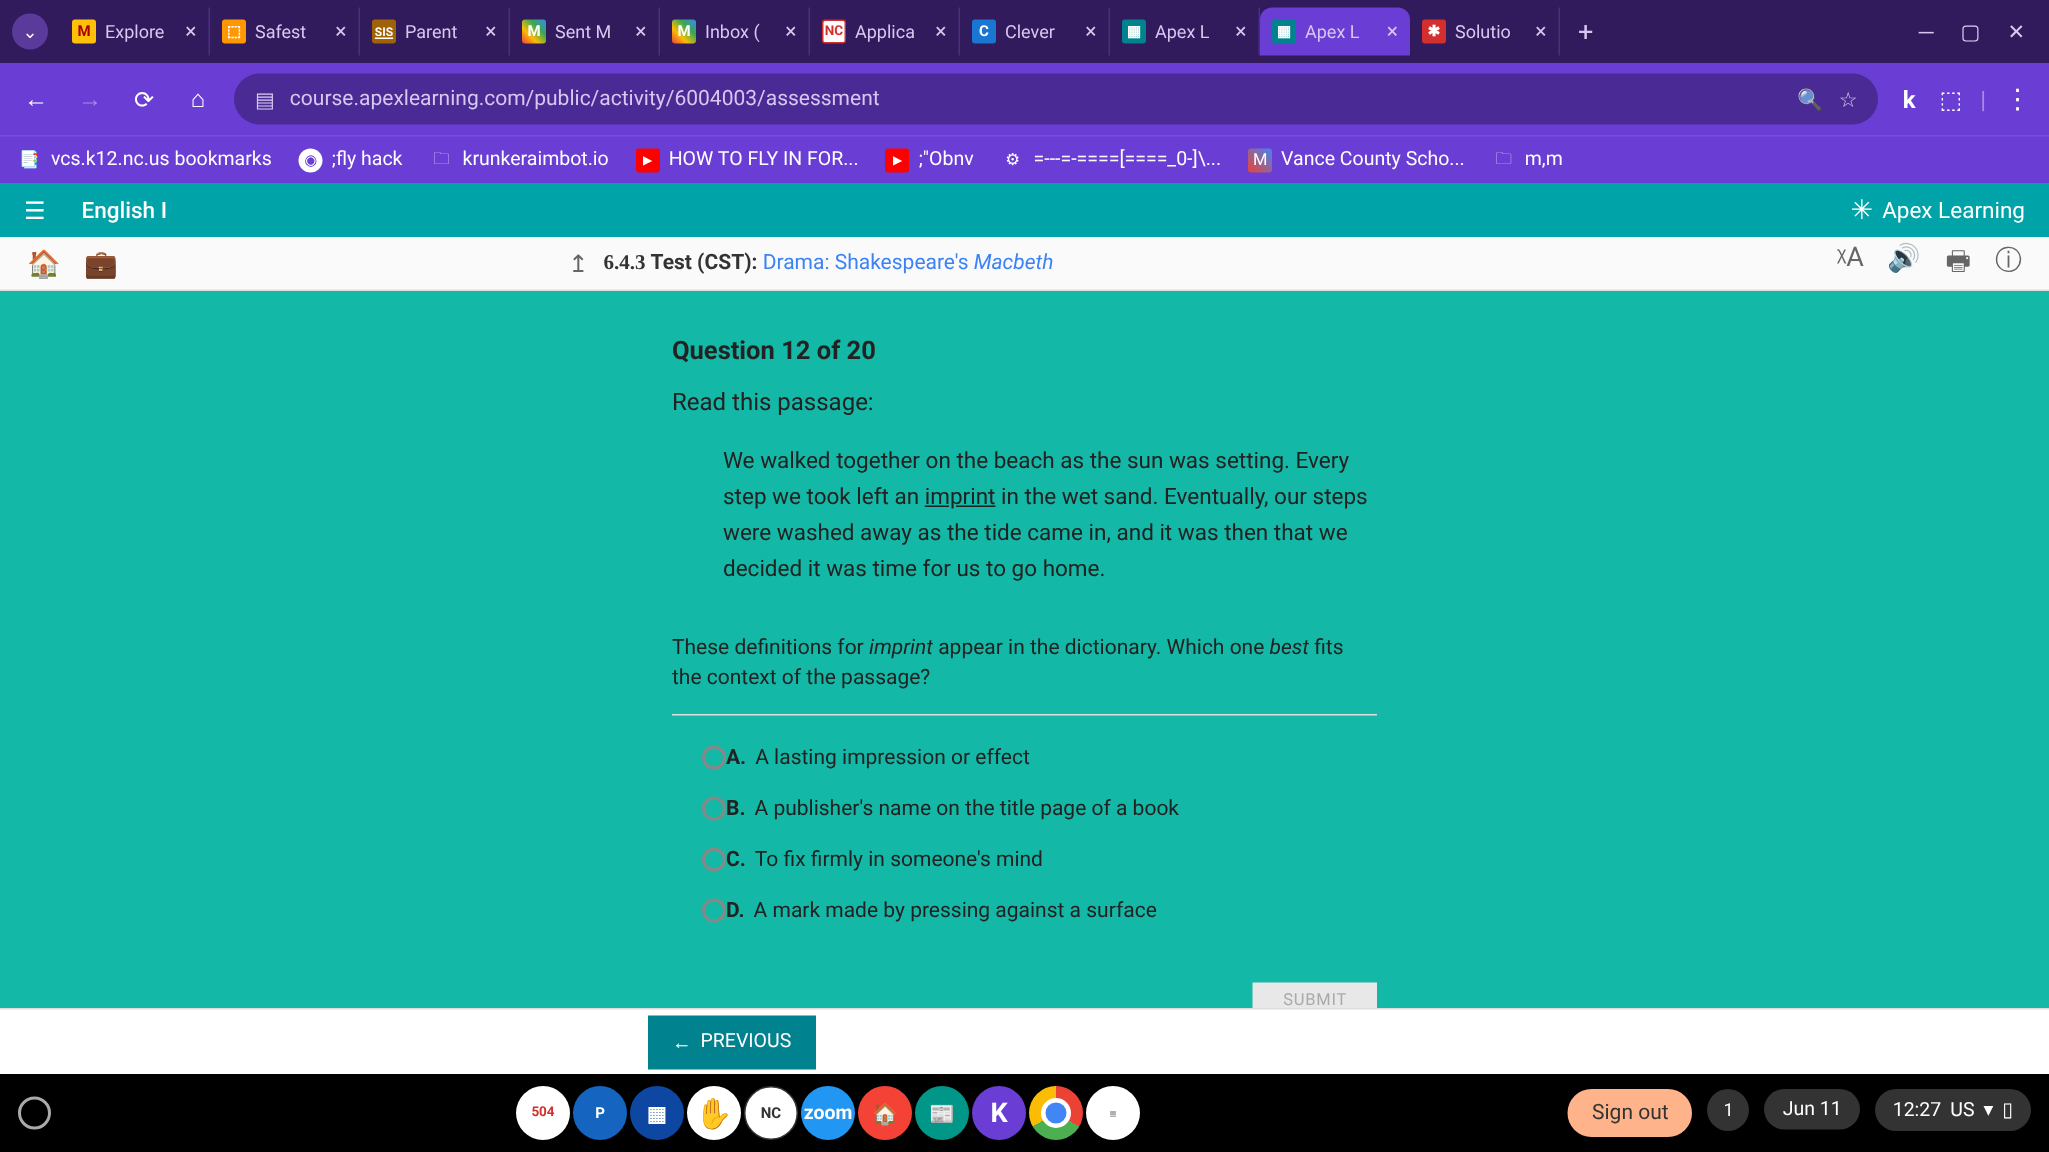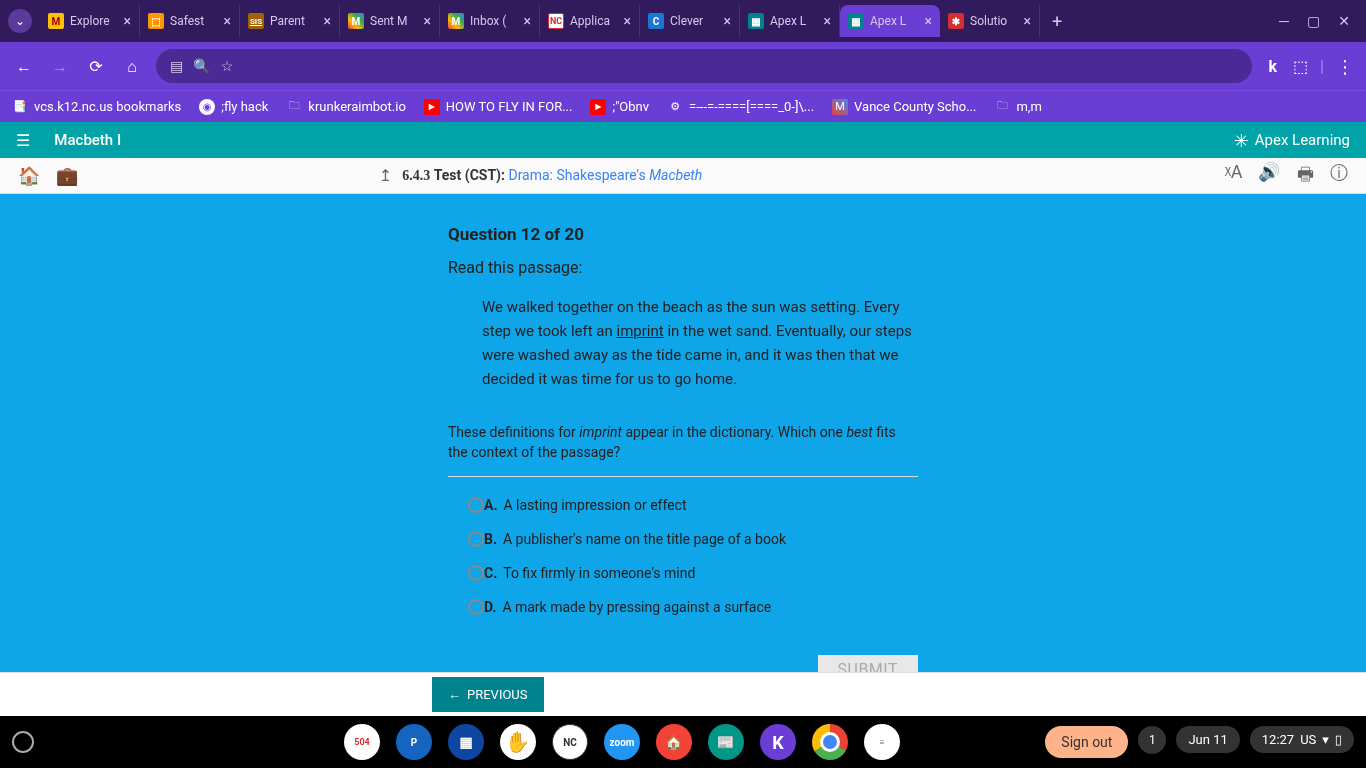--- a/index.html
+++ b/index.html
@@ -59,58 +59,58 @@
 .sub-left { display: flex; gap: 16px; font-size: 18px; }
 .sub-icon { cursor: pointer; color: #666; }
 .sub-center { margin-left: 300px; display: flex; align-items: center; gap: 10px; font-size: 14px; color: #333; }
 .up-arrow { color: #666; cursor: pointer; font-size: 16px; }
 .lesson-code { font-weight: bold; font-family: Liberation Serif, serif; }
 .lesson-type { font-weight: bold; }
 .lesson-desc { color: #3b82f6; }
 .sub-right { margin-left: auto; display: flex; gap: 16px; font-size: 18px; color: #666; }
 
 
-.content-area { flex: 1; background: #0ea5e9; overflow-y: auto; display: flex; justify-content: center; }
+.content-area { flex: 1; background: #14b8a6; overflow-y: auto; display: flex; justify-content: center; }
 .question-container { width: 470px; padding: 30px 0 90px 0; }
 .q-header { font-size: 17px; font-weight: bold; color: #222; margin-bottom: 14px; }
 .q-instruction { font-size: 16px; color: #222; margin-bottom: 18px; }
 .passage { margin-left: 34px; font-size: 15px; color: #222; line-height: 1.6; margin-bottom: 32px; }
 .passage .underline { text-decoration: underline; }
 .q-prompt { font-size: 14px; color: #222; line-height: 1.4; margin-bottom: 14px; }
 .q-prompt .italic { font-style: italic; }
 .divider { border-top: 1px solid #ddd; margin: 14px 0 20px 0; }
 .options { display: flex; flex-direction: column; gap: 18px; padding-left: 20px; }
 .option { display: flex; align-items: center; cursor: pointer; }
 .radio { width: 16px; height: 16px; border: 2px solid #888; border-radius: 50%; flex-shrink: 0; }
 .opt-label { font-size: 14px; color: #222; }
 .opt-label b { margin-right: 6px; }
 .submit-row { display: flex; justify-content: flex-end; margin-top: 40px; }
-.submit-btn { background: #e8e8e8; color: #aaa; border: none; padding: 5px 20px; font-size: 16px; letter-spacing: 0.5px; cursor: not-allowed; }
+.submit-btn { background: #e8e8e8; color: #aaa; border: none; padding: 5px 20px; font-size: 11px; letter-spacing: 0.5px; cursor: not-allowed; }
 
 
 .footer-nav { position: fixed; bottom: 52px; left: 0; right: 0; height: 44px; background: #fff; border-top: 1px solid #ddd; display: flex; align-items: center; padding-left: 432px; }
 .prev-btn { background: #00838f; color: #fff; border: none; padding: 10px 16px; font-size: 13px; cursor: pointer; display: flex; align-items: center; gap: 6px; }
 
 
 .shelf { background: #000; height: 52px; display: flex; align-items: center; padding: 0 12px; position: fixed; bottom: 0; left: 0; right: 0; }
 .launcher { width: 22px; height: 22px; border: 2px solid #aaa; border-radius: 50%; cursor: pointer; }
-.shelf-apps { display: flex; gap: 16px; margin-left: 310px; }
+.shelf-apps { display: flex; gap: 2px; margin-left: 310px; }
 .shelf-app { width: 36px; height: 36px; border-radius: 50%; background: #fff; display: flex; align-items: center; justify-content: center; font-size: 14px; font-weight: bold; cursor: pointer; }
 .shelf-right { margin-left: auto; display: flex; align-items: flex-start; gap: 10px; }
 .signout { background: #ffb38a; color: #333; padding: 8px 16px; border-radius: 18px; font-size: 14px; cursor: pointer; }
 .status-pill { background: #333; color: #fff; padding: 6px 12px; border-radius: 16px; font-size: 13px; display: flex; align-items: center; gap: 6px; }
 .notif-badge { background: #333; width: 28px; height: 28px; border-radius: 50%; color: #fff; display: flex; align-items: center; justify-content: center; font-size: 12px; }
 
 
 .app-red { background: #fff; color: #d32f2f; font-size: 9px; }
 .app-blue { background: #1565c0; color: #fff; font-size: 10px; }
 .app-dblue { background: #0d47a1; color: #fff; }
 .app-green { background: #fff; color: #4caf50; font-size: 20px; }
 .app-nc { background: #fff; color: #333; font-size: 10px; border: 1px solid #333; }
-.app-zoom { background: #2196f3; color: #fff; font-size: 10px; }
+.app-zoom { background: #2196f3; color: #fff; font-size: 13px; }
 .app-home { background: #f44336; color: #fff; }
 .app-teal { background: #009688; color: #fff; }
 .app-k { background: #6a3dd4; color: #fff; font-size: 18px; }
 .app-chrome { background: conic-gradient(#ea4335 0 120deg, #4caf50 120deg 240deg, #fbbc04 240deg 360deg); position: relative; }
 .app-chrome::after { content:''; width: 14px; height: 14px; background: #4285f4; border: 3px solid #fff; border-radius: 50%; position: absolute; }
 .app-doc { background: #fff; font-size: 8px; color: #666; }
 </style>
 </head>
 <body>
 
@@ -177,20 +177,21 @@
   </div>
 </div>
 
 <div class="addr-bar">
   <span class="nav-btn">←</span>
   <span class="nav-btn disabled">→</span>
   <span class="nav-btn">⟳</span>
   <span class="nav-btn">⌂</span>
   <div class="url-field">
     <span class="url-icon">▤</span>
+    <span class="url-text">course.apexlearning.com/public/activity/6004003/assessment</span>
     <span class="url-icon">🔍</span>
     <span class="url-icon">☆</span>
   </div>
   <span class="addr-icon ext-k">k</span>
   <span class="addr-icon">⬚</span>
   <span style="color:#a98be0;">|</span>
   <span class="menu-dots">⋮</span>
 </div>
 
 <div class="bookmarks" id="bookmarks-container">
@@ -223,21 +224,21 @@
                  <span>Vance County Scho...</span>
     </div>
     <div class="bookmark">
       <span class="bm-icon folder">🗀</span>
                  <span>m,m</span>
     </div>
   </div>
 
 <div class="course-header">
   <span class="hamburger">☰</span>
-  <span class="course-title">Macbeth I</span>
+  <span class="course-title">English I</span>
   <div class="apex-logo">
     <span class="apex-logo-icon">✳</span>
     <span>Apex Learning</span>
   </div>
 </div>
 
 <div class="sub-toolbar">
   <div class="sub-left">
     <span class="sub-icon">🏠</span>
     <span class="sub-icon">💼</span>

